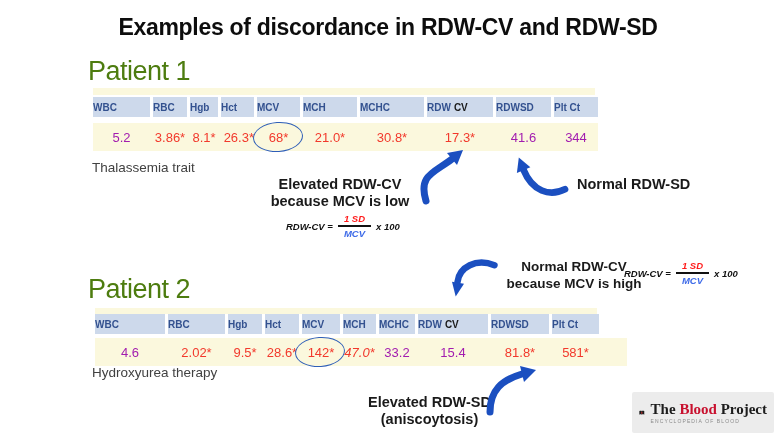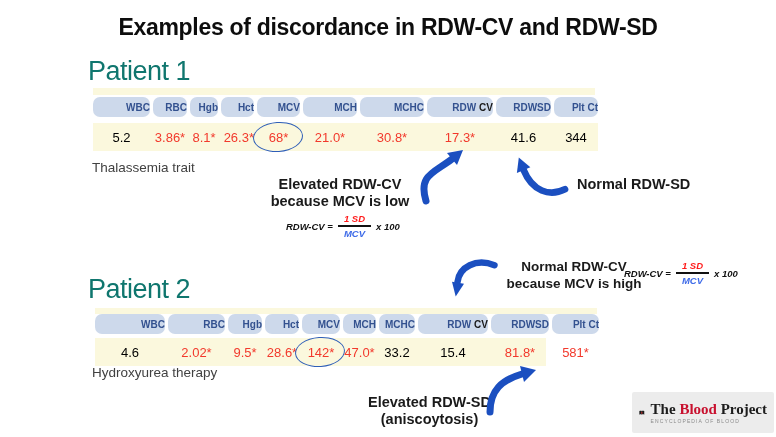--- a/index.html
+++ b/index.html
@@ -4,37 +4,37 @@
 <style>
   html,body{margin:0;padding:0;background:#fff;}
   #slide{
     position:relative;width:776px;height:437px;background:#ffffff;overflow:hidden;
     font-family:"Liberation Sans",sans-serif;
     --arrow-blue:#1b4fc0;--red:#f2392c;--navy:#33518f;--header-bg:#cdd9eb;
     --row-bg:#fbf8dd;--circle-blue:#2e5eb8;--f-red:#ff1a1a;--f-blue:#3e6be8;--logo-red:#c8102e;
   }
   .abs{position:absolute;}
   #title{top:14px;left:0;width:776px;text-align:center;font-size:23px;font-weight:700;color:#0d0d0d;letter-spacing:-0.3px;}
-  .patient-heading{font-size:27px;font-weight:400;color:#0f766e;letter-spacing:-0.5px;}
+  .patient-heading{font-size:27px;font-weight:400;color:#4d7c0f;letter-spacing:-0.5px;}
   #p1-heading{left:88px;top:56px;}
   #p2-heading{left:88px;top:274px;}
   .strip{background:var(--row-bg);}
   #t1-strip{left:93px;top:88px;width:502px;height:7px;}
   #t2-strip{left:95px;top:308px;width:502px;height:6px;}
   .thead{display:flex;gap:3px;height:20px;}
   #t1-head{left:93px;top:97px;width:505px;}
   #t2-head{left:95px;top:314px;width:505px;}
   .th{background:var(--header-bg);color:var(--navy);font-size:10px;font-weight:700;
-      display:flex;align-items:center;justify-content:flex-end;gap:3px;border-radius:7px;}
+      display:flex;align-items:center;justify-content:flex-start;gap:3px;}
   .th b{color:#1a1a1a;font-weight:700;}
   .trow{display:flex;gap:3px;height:28px;background:var(--row-bg);}
   #t1-row{left:93px;top:123px;width:505px;}
-  #t2-row{left:95px;top:338px;width:451px;}
+  #t2-row{left:95px;top:338px;width:532px;}
   .td{position:relative;display:flex;align-items:center;justify-content:center;
-      font-size:13px;color:#000000;}
+      font-size:13px;color:#a21caf;}
   .td.red{color:var(--red);}
   .circle{position:absolute;left:50%;top:50%;width:48px;height:28px;
       transform:translate(-52%,-50%) rotate(-4deg);border:1.8px solid var(--circle-blue);
       border-radius:50%;pointer-events:none;}
   .cond{font-size:13.5px;color:#414141;}
   #p1-cond{left:92px;top:160px;}
   #p2-cond{left:92px;top:365px;}
   .callout{font-weight:700;color:#1a1a1a;font-size:14.5px;line-height:17px;text-align:center;}
   #p1-elev{left:250px;top:176px;width:180px;}
   #p1-normal{left:577px;top:176px;text-align:left;}
@@ -223,21 +223,21 @@
       <div class="td red" style="flex: 0 0 34px;">
         <span>9.5*</span>
       </div>
       <div class="td red" style="flex: 0 0 34px;">
         <span>28.6*</span>
       </div>
       <div class="td red" style="flex: 0 0 38px;">
         <span>142*</span>
         <div class="circle"></div>
       </div>
-      <div class="td red" style="flex: 0 0 33px;">
+      <div class="td red" style="flex: 0 0 33px; font-style: italic;">
         <span>47.0*</span>
       </div>
       <div class="td" style="flex: 0 0 36px;">
         <span>33.2</span>
       </div>
       <div class="td" style="flex: 0 0 70px;">
         <span>15.4</span>
       </div>
       <div class="td red" style="flex: 0 0 58px;">
         <span>81.8*</span>

